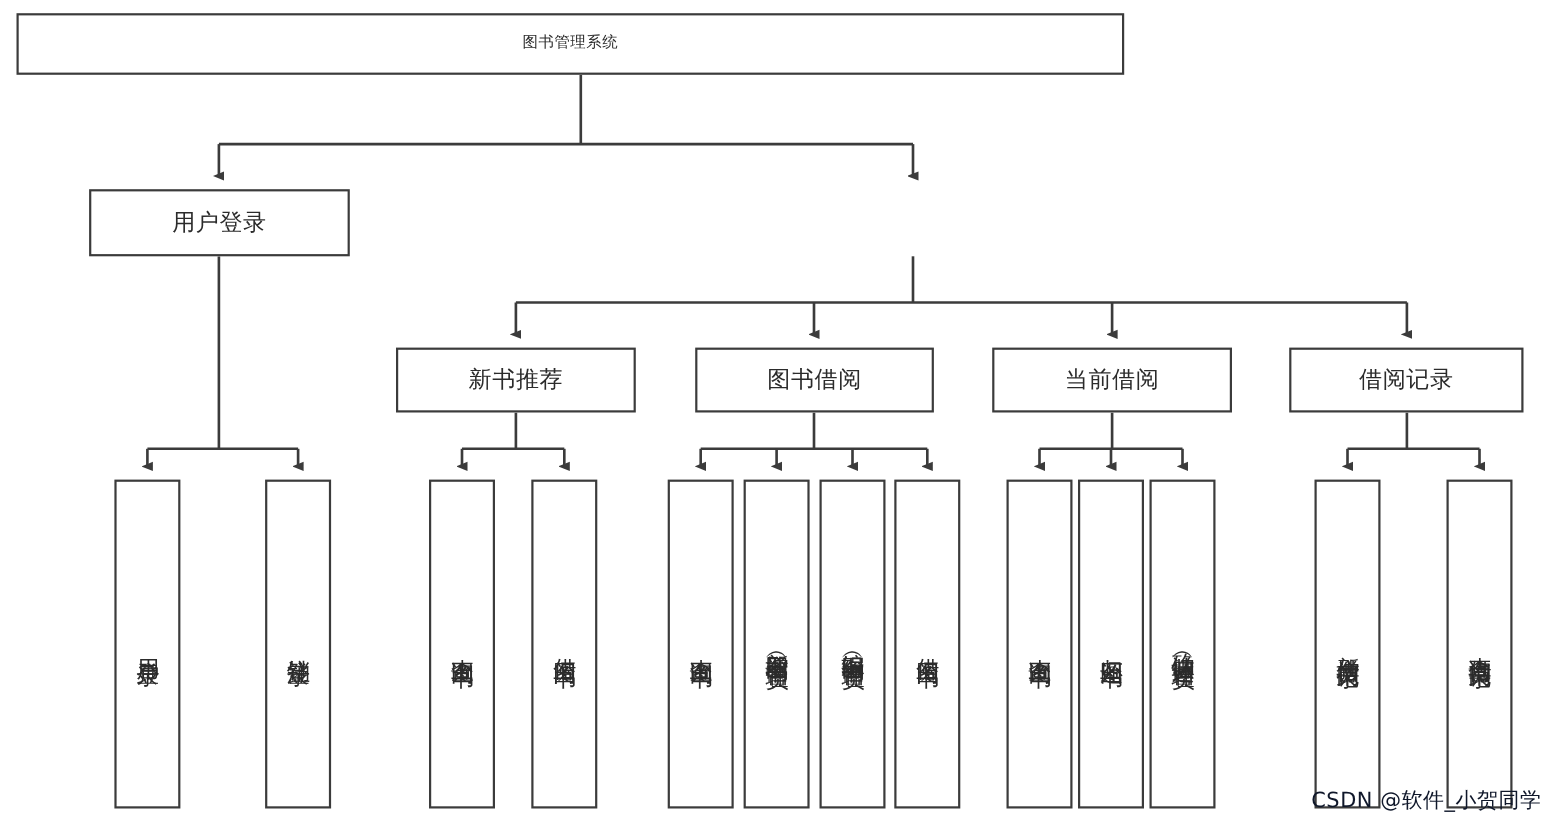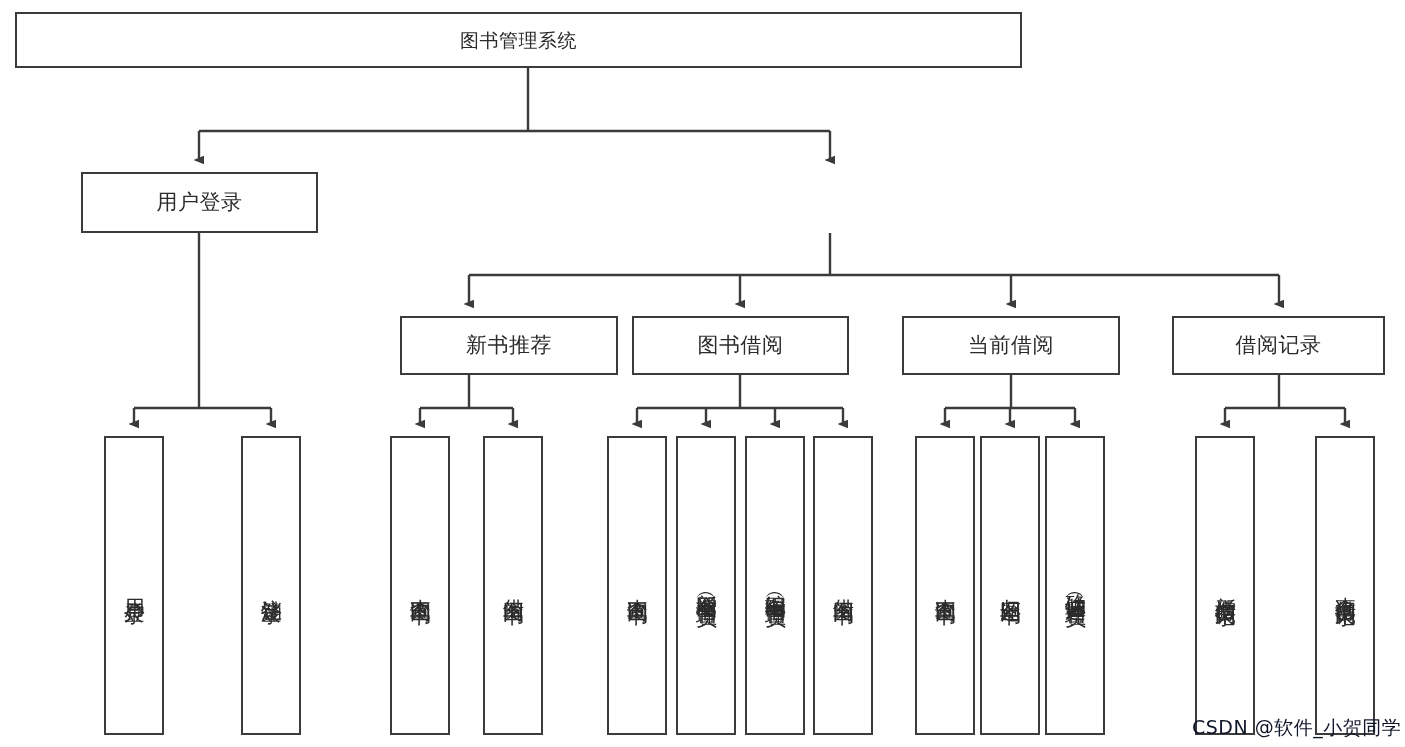--- a/index.html
+++ b/index.html
@@ -32,21 +32,22 @@
     text-align: center;
     line-height: 1.18;
     letter-spacing: 0.5px;
     white-space: nowrap;
   }
   
   .node.horiz .label {
     font-size: 21px;
   }
   .node.root .label {
-    font-size: 19px;
+    font-size: 14px;
+    font-family: Liberation Serif, serif;
   }
   
   .node.vert {
     align-items: center;
     justify-content: center;
     padding: 4px 0;
   }
   .node.vert .label {
     writing-mode: vertical-rl;
     text-orientation: upright;
@@ -127,21 +128,21 @@
   </svg>
 
   <div class="node root horiz" style="left:15px; top:12px; width:1007px; height:56px;">
     <span class="label">图书管理系统</span>
   </div>
 
   <div class="node horiz" style="left:81px; top:172px; width:237px; height:61px;">
     <span class="label">用户登录</span>
   </div>
 
-  <div class="node horiz" style="left:360px; top:316px; width:218px; height:59px;margin-left:40px;">
+  <div class="node horiz" style="left:360px; top:316px; width:218px; height:59px;">
     <span class="label">新书推荐</span>
   </div>
   <div class="node horiz" style="left:632px; top:316px; width:217px; height:59px;">
     <span class="label">图书借阅</span>
   </div>
   <div class="node horiz" style="left:902px; top:316px; width:218px; height:59px;">
     <span class="label">当前借阅</span>
   </div>
   <div class="node horiz" style="left:1172px; top:316px; width:213px; height:59px;">
     <span class="label">借阅记录</span>

